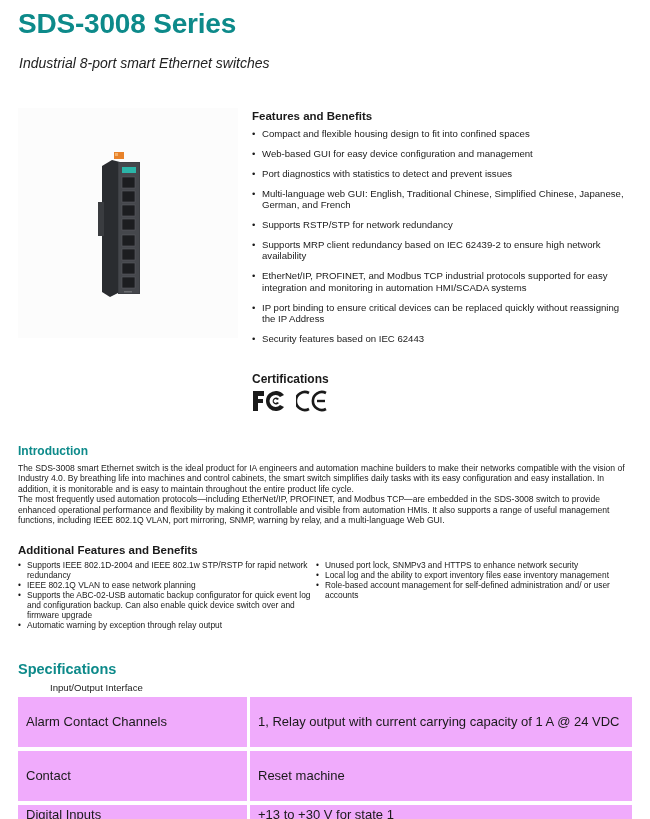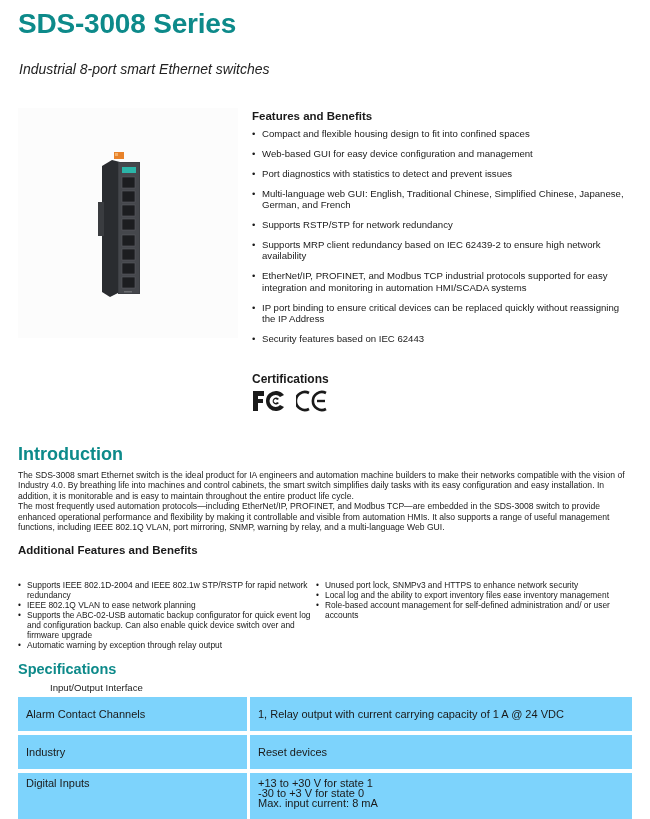--- a/index.html
+++ b/index.html
@@ -1,53 +1,53 @@
 <!DOCTYPE html>
 <html><head>
 <meta charset="utf-8">
 <style>
   * { margin: 0; padding: 0; box-sizing: border-box; }
   html, body { width: 650px; height: 819px; background: #ffffff; overflow: hidden; }
   body { font-family: "Liberation Sans", sans-serif; color: #1a1a1a; position: relative; }
 
   .title { position: absolute; left: 18px; top: 8px; font-size: 28px; font-weight: bold; color: #0d8a8a; letter-spacing: -0.2px; }
-  .subtitle { position: absolute; left: 19px; top: 61px; font-size: 14px; font-style: italic; color: #222; }
+  .subtitle { position: absolute; left: 19px; top: 55px; font-size: 14px; font-style: italic; color: #222; }
 
   .product-img-box { position: absolute; left: 18px; top: 108px; width: 220px; height: 230px; background: #fcfcfc; }
   .product-img { position: absolute; left: 98px; top: 152px; }
 
   .features { position: absolute; left: 252px; top: 110px; width: 380px; }
   .features h3 { font-size: 11.5px; font-weight: bold; color: #1a1a1a; margin-bottom: 6px; }
   .features ul { list-style: none; }
   .features li { font-size: 9.6px; line-height: 11.5px; color: #1a1a1a; padding-left: 10px; position: relative; margin-bottom: 8.4px; }
   .features li::before { content: "•"; position: absolute; left: 0; top: 0; }
 
   .certs { position: absolute; left: 252px; top: 372px; }
   .certs h3 { font-size: 12px; font-weight: bold; color: #1a1a1a; }
   .cert-logos { display: flex; align-items: center; gap: 10px; margin-top: 4px; }
 
-  .section-h { font-size: 18px; font-weight: bold; color: #0d8a8a; }
+  .section-h { font-size: 12px; font-weight: bold; color: #0d8a8a; }
   .intro { position: absolute; left: 18px; top: 444px; width: 620px; }
   .intro p { font-size: 8.6px; line-height: 10.4px; color: #1a1a1a; margin-top: 5px; }
   .intro p + p { margin-top: 0; }
 
   .addl { position: absolute; left: 18px; top: 544px; width: 620px; }
   .addl h3 { font-size: 11.5px; font-weight: bold; color: #1a1a1a; }
   .addl-cols { display: flex; margin-top: 4px; }
-  .addl-col { list-style: none; margin-top: 20px; }
+  .addl-col { list-style: none; }
   .addl-col.left { width: 298px; }
   .addl-col.right { width: 300px; margin-left: 0px; }
   .addl-col li { font-size: 8.4px; line-height: 10px; padding-left: 9px; position: relative; color: #1a1a1a; }
   .addl-col li::before { content: "•"; position: absolute; left: 0; }
 
   .specs { position: absolute; left: 18px; top: 661px; width: 614px; }
   .specs .section-h { font-size: 14.5px; }
   .spec-group { font-size: 9.6px; color: #1a1a1a; margin: 5px 0 4px 7px; padding-left: 25px; }
   table.spec { width: 614px; border-collapse: separate; border-spacing: 0 4px; margin-top: -4px; }
-  table.spec td { background: #7dd3fc; font-size: 11px; color: #1a1a1a; padding: 12px 8px; vertical-align: top; line-height: 10px; }
+  table.spec td { background: #f0abfc; font-size: 13px; color: #1a1a1a; padding: 20px 8px; vertical-align: top; line-height: 10px; }
   table.spec td.k { width: 232px; border-right: 3px solid #ffffff; }
   table.spec tr.tall td { height: 47px; padding-top: 5px; }
 </style>
 </head>
 <body>
 
 <div class="title">SDS-3008 Series</div>
 <div class="subtitle">Industrial 8-port smart Ethernet switches</div>
 
 <div class="product-img-box"></div>
@@ -139,22 +139,22 @@
 <div class="specs">
   <div class="section-h">Specifications</div>
   <div class="spec-group">Input/Output Interface</div>
   <table class="spec">
     <tbody>
         <tr>
       <td class="k">Alarm Contact Channels</td>
       <td>1, Relay output with current carrying capacity of 1 A @ 24 VDC</td>
     </tr>
     <tr>
-      <td class="k">Industry</td>
-      <td>Reset devices</td>
+      <td class="k">Contact</td>
+      <td>Reset machine</td>
     </tr>
     <tr class="tall">
       <td class="k">Digital Inputs</td>
       <td style="white-space: pre-line;">+13 to +30 V for state 1
 -30 to +3 V for state 0
 Max. input current: 8 mA</td>
     </tr>
   </tbody>
     </table>
 </div>

